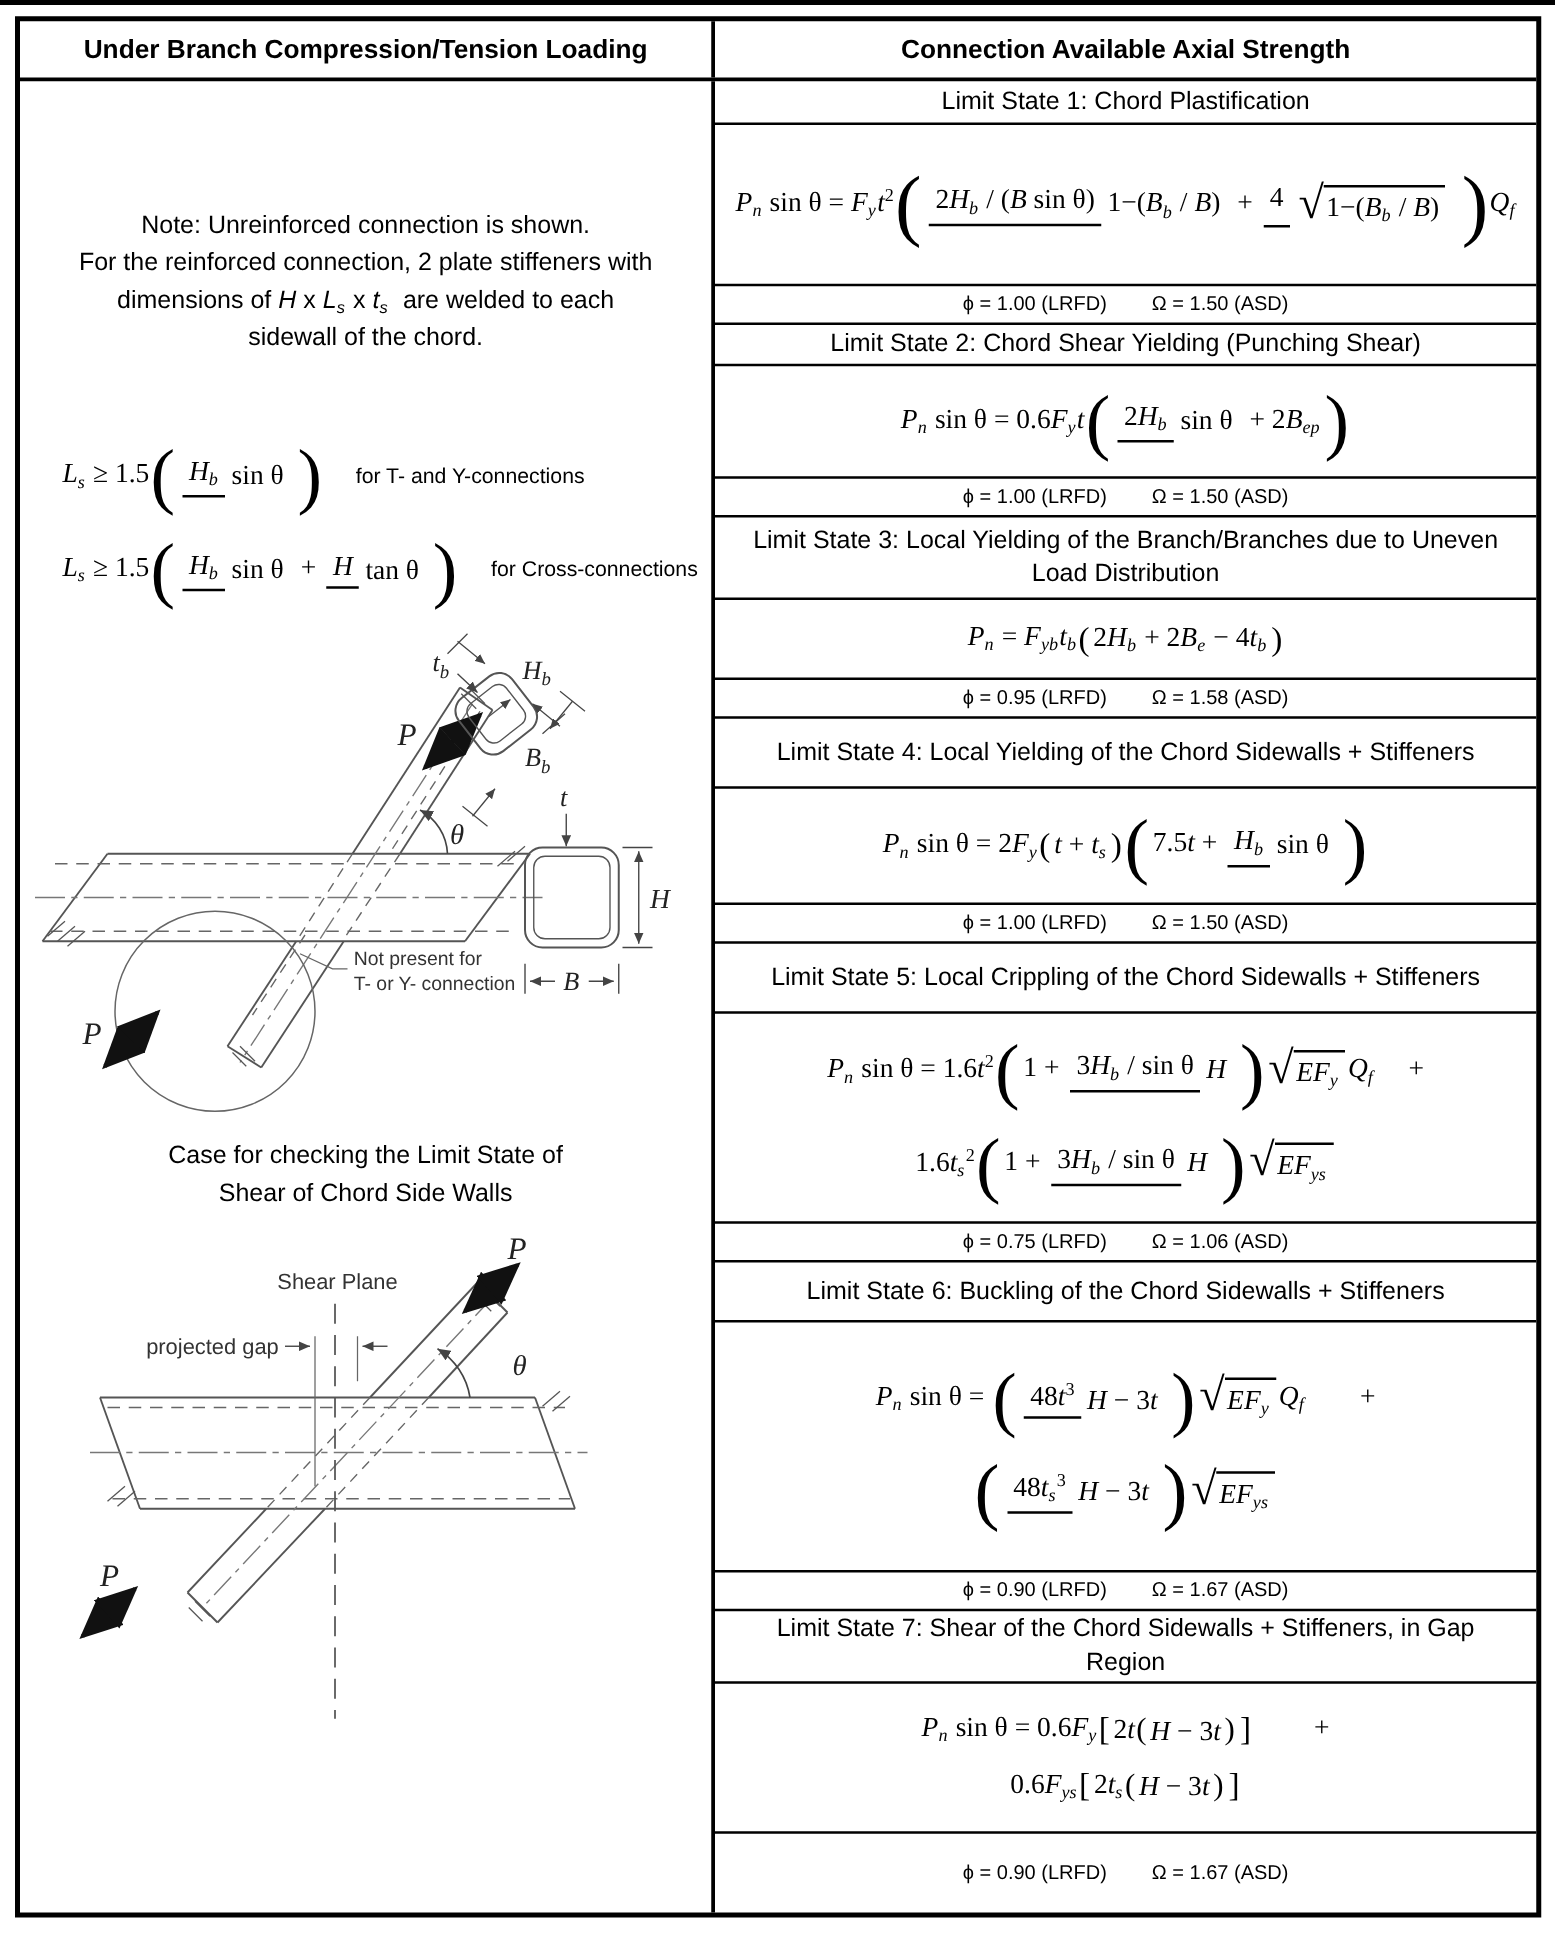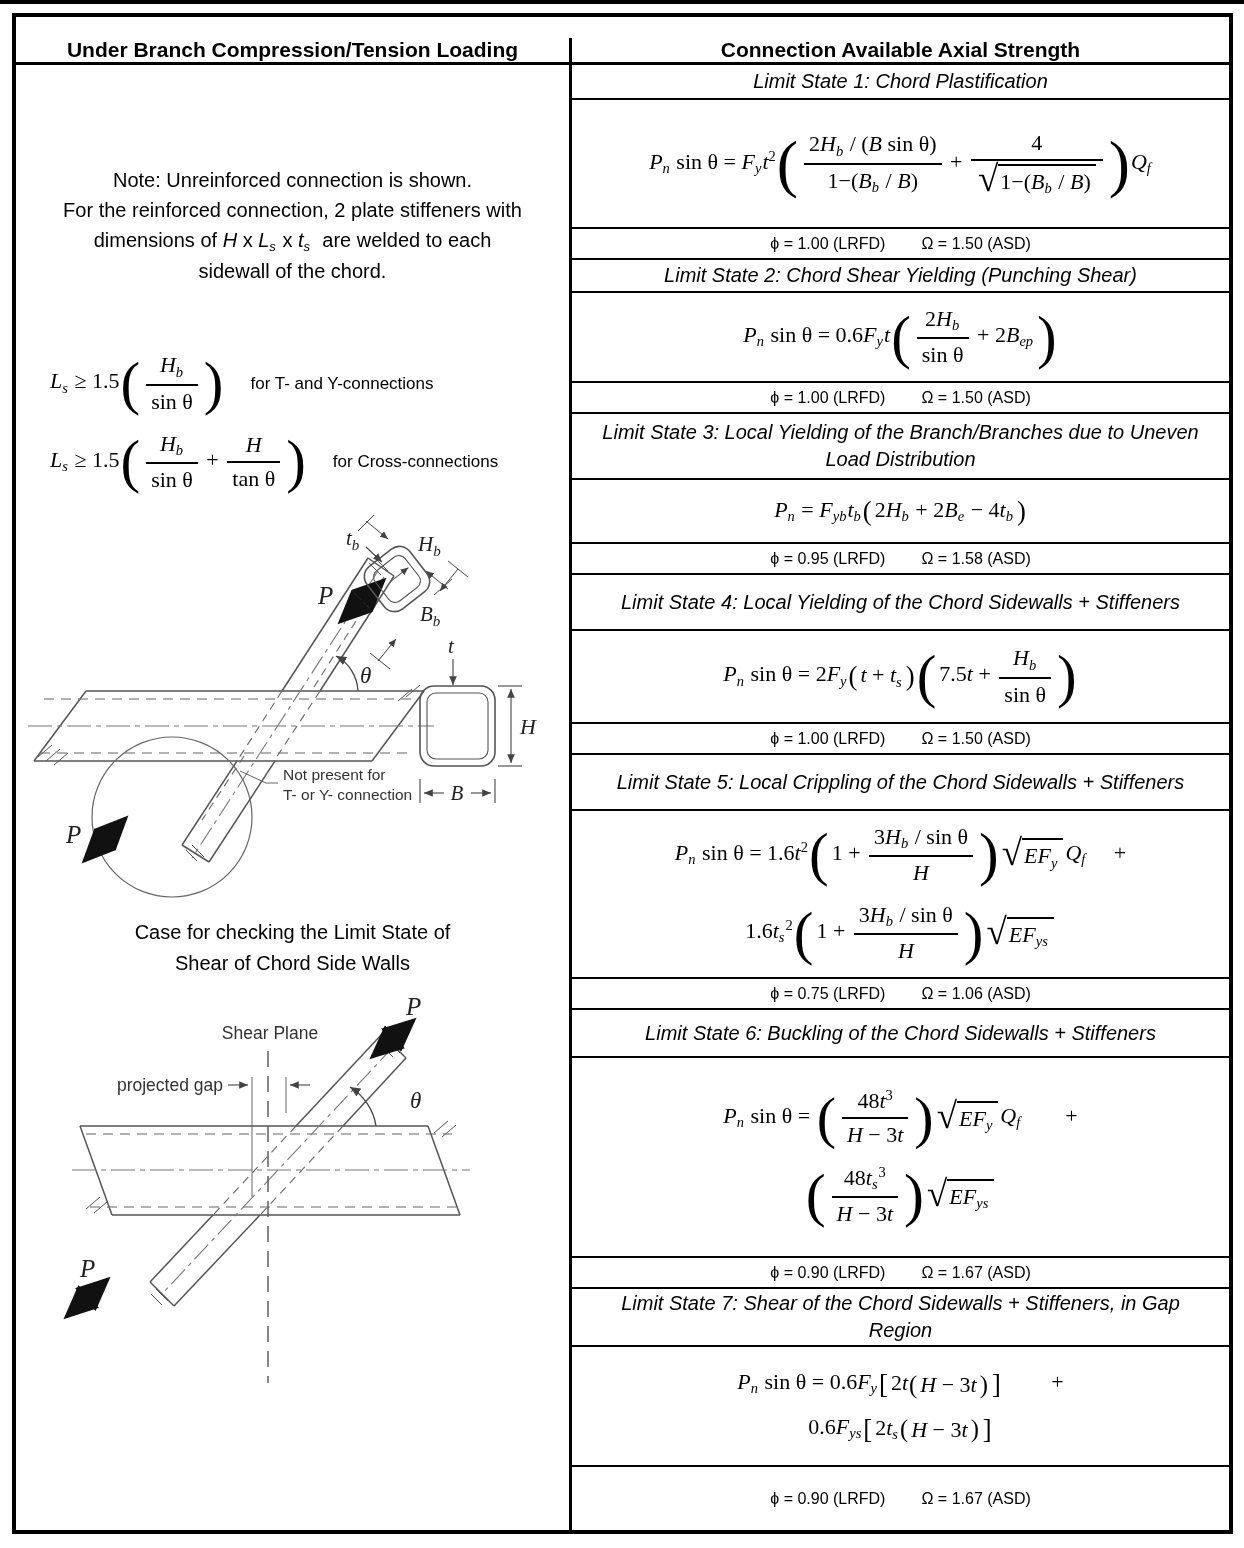--- a/index.html
+++ b/index.html
@@ -1,48 +1,48 @@
 <!DOCTYPE html>
 <html><head>
 <meta charset="utf-8">
 <style>
   html,body{margin:0;padding:0;background:#fff;}
   body{width:1244px;height:1548px;position:relative;font-family:"Liberation Sans",sans-serif;color:#000;overflow:hidden;}
   .top-rule{position:absolute;top:0;left:0;right:0;height:4px;background:#000;}
   .table{position:absolute;left:12px;top:13px;width:1221px;height:1521px;border:4px solid #000;box-sizing:border-box;display:flex;flex-direction:column;background:#fff;}
   .title-row{height:52px;border-bottom:3px solid #000;display:flex;align-items:center;justify-content:center;font-size:27px;font-weight:bold;flex:0 0 auto;}
-  .header-row{height:45px;border-bottom:3px solid #000;display:flex;flex:0 0 auto;align-items:flex-end;}
+  .header-row{height:45px;border-bottom:3px solid #000;display:flex;flex:0 0 auto;}
   .content-row{flex:1;display:flex;min-height:0;}
   .lcell{flex:0 0 556px;border-right:3px solid #000;box-sizing:border-box;}
   .rcell{flex:1;min-width:0;}
   .hcell{display:flex;align-items:center;justify-content:center;font-size:21px;font-weight:bold;}
   .left-content{display:flex;flex-direction:column;align-items:center;overflow:hidden;}
   .note{margin-top:100px;text-align:center;font-size:20px;line-height:1.5;width:540px;}
   .ls-reqs{margin-top:66px;align-self:flex-start;padding-left:34px;}
   .ls-req{display:flex;align-items:center;margin-bottom:16px;}
   .ls-req .lbl{font-size:17px;margin-left:26px;white-space:nowrap;}
   .caption{margin-top:10px;text-align:center;font-size:20px;line-height:1.55;}
   
   .math,.mathline{font-family:"Liberation Serif",serif;font-size:22px;}
   .mt{white-space:pre;}
   .mv{font-style:italic;white-space:pre;}
   .ms{font-style:italic;font-size:0.66em;vertical-align:-0.28em;margin-right:1px;white-space:pre;}
   .msu{font-size:0.66em;vertical-align:0.55em;white-space:pre;}
-  .mfrac{display:inline-flex;flex-direction:column;vertical-align:middle;text-align:center;margin:0 3px;}
+  .mfrac{display:inline-flex;flex-direction:row;vertical-align:middle;text-align:center;margin:0 3px;}
   .mnum{display:block;padding:0 5px 3px;border-bottom:2px solid #000;}
   .mden{display:block;padding:3px 5px 0;}
   .mgroup{display:inline-flex;align-items:center;vertical-align:middle;}
   .mdelim{line-height:1;padding:0 1px;font-family:"Liberation Serif",serif;}
   .mgc{display:inline-block;padding:0 2px;white-space:nowrap;}
   .msqrt{display:inline-flex;align-items:flex-start;vertical-align:middle;margin:0 2px;}
   .mrad{line-height:0.82;}
   .mradc{display:inline-block;border-top:2px solid #000;padding:3px 5px 0 2px;white-space:nowrap;}
   
   #ls-container{display:flex;flex-direction:column;height:100%;}
-  .ls-t{display:flex;align-items:center;justify-content:center;text-align:center;font-size:20px;line-height:27px;border-bottom:2px solid #000;padding:0 24px;box-sizing:border-box;flex:0 0 auto;font-style:italic;}
+  .ls-t{display:flex;align-items:center;justify-content:center;text-align:center;font-size:20px;line-height:27px;border-bottom:2px solid #000;padding:0 24px;box-sizing:border-box;flex:0 0 auto;}
   .ls-f{display:flex;flex-direction:column;align-items:center;justify-content:center;border-bottom:2px solid #000;box-sizing:border-box;flex:0 0 auto;gap:16px;}
   .ls-p{display:flex;align-items:center;justify-content:center;font-size:16px;border-bottom:2px solid #000;box-sizing:border-box;flex:0 0 auto;}
   .ls-p .omega{margin-left:36px;}
   .ls-block{display:contents;}
   #ls-container .ls-block:nth-child(1) .ls-t{height:35px}
   #ls-container .ls-block:nth-child(1) .ls-f{height:129px}
   #ls-container .ls-block:nth-child(2) .ls-t{height:33px}
   #ls-container .ls-block:nth-child(2) .ls-f{height:90px}
   #ls-container .ls-block:nth-child(3) .ls-t{height:66px}
   #ls-container .ls-block:nth-child(3) .ls-f{height:64px}

